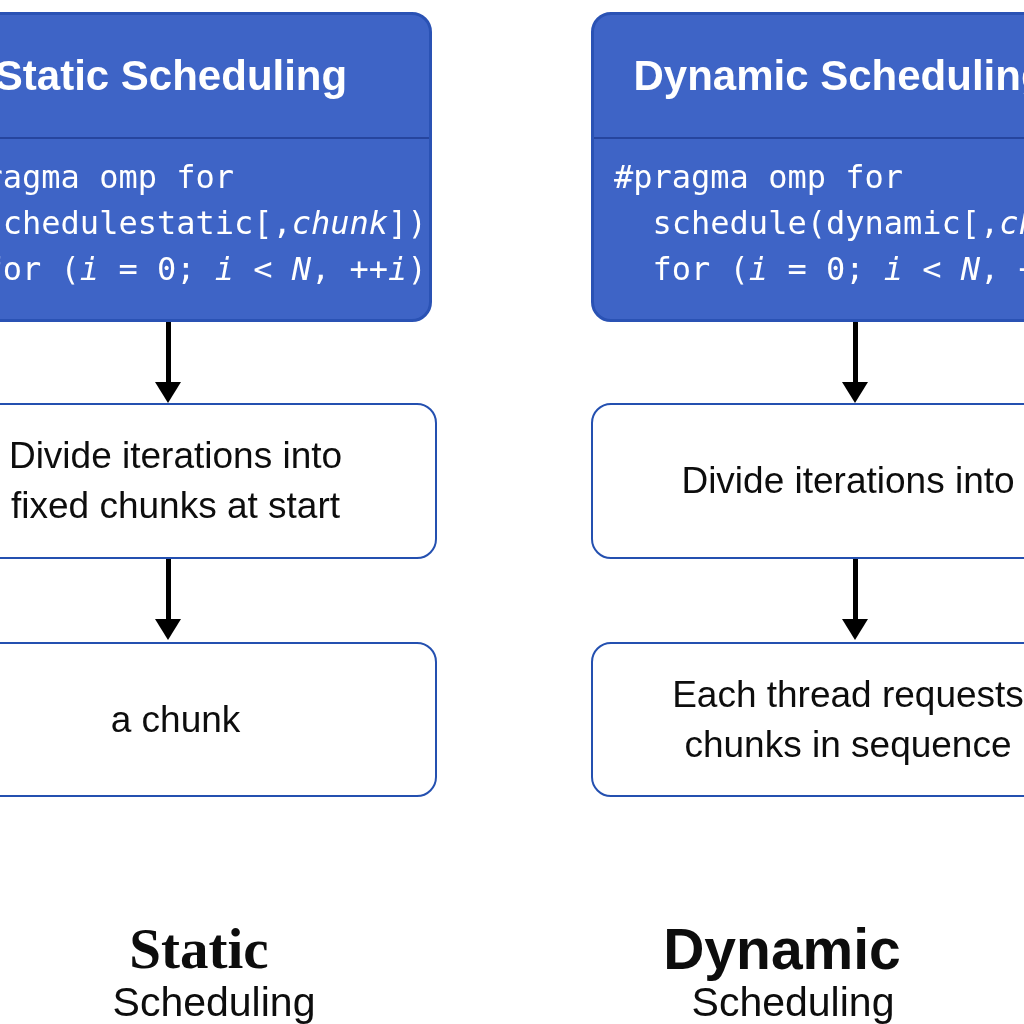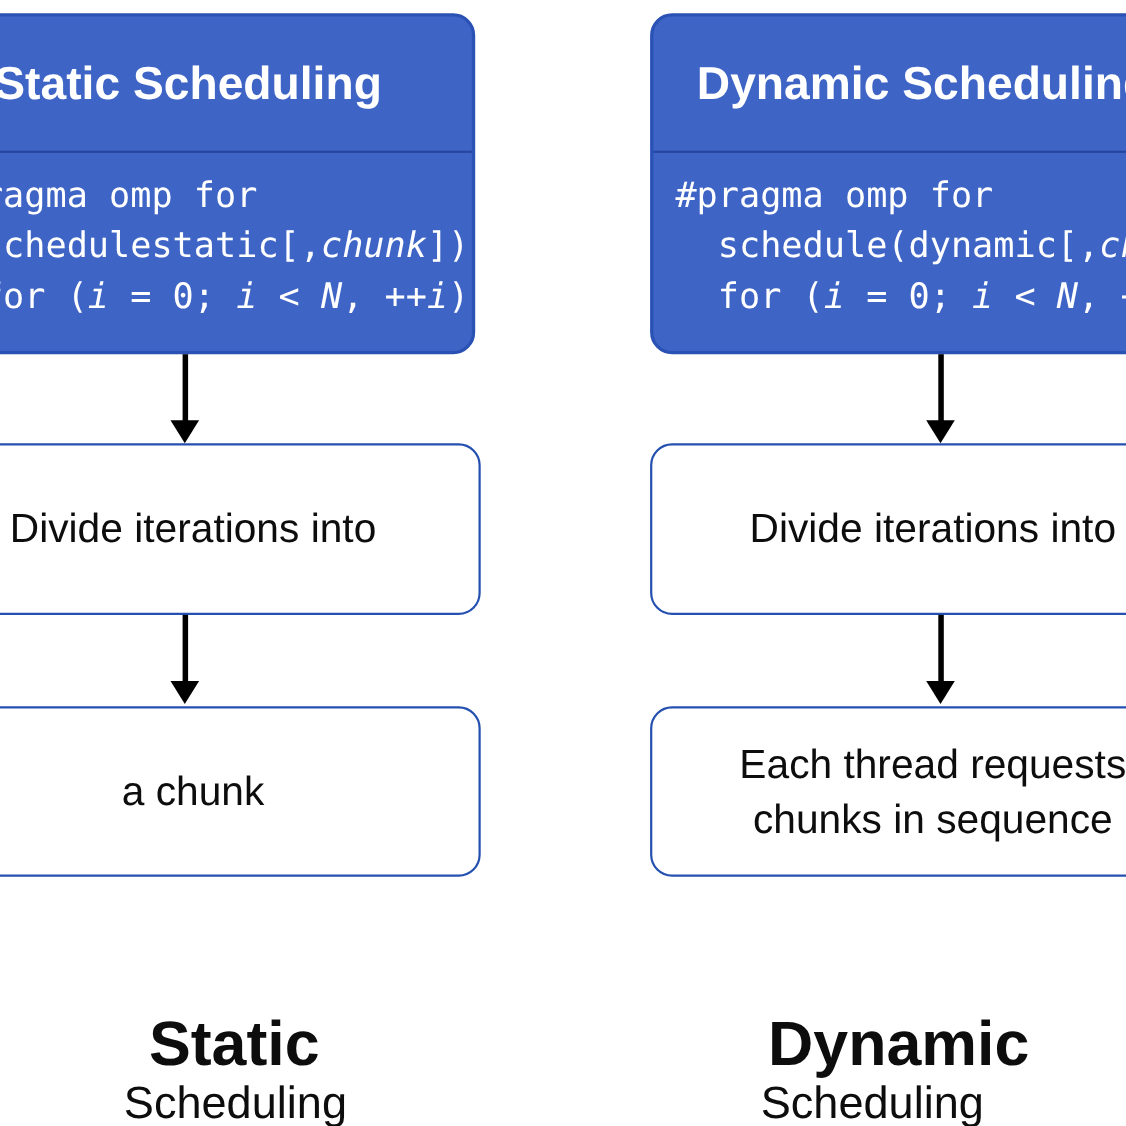--- a/index.html
+++ b/index.html
@@ -89,35 +89,36 @@
     </div>
 
     <div class="arrow" style="left:155px;top:322px;">
       <div class="arrow-shaft"></div>
       <div class="arrow-head"></div>
     </div>
 
     <div class="step-box" style="left:-62px;top:403px;width:499px;height:156px;">
       <div class="step-inner">
         <div>Divide iterations into</div>
+        <div>fixed chunks at start</div>
       </div>
     </div>
 
     <div class="arrow" style="left:155px;top:559px;">
       <div class="arrow-shaft"></div>
       <div class="arrow-head"></div>
     </div>
 
     <div class="step-box" style="left:-62px;top:642px;width:499px;height:155px;">
       <div class="step-inner">
         <div>a chunk</div>
       </div>
     </div>
 
-    <div class="label-big" style="left:213px;">Static</div>
+    <div class="label-big" style="left:199px;font-family:Liberation Serif, serif;">Static</div>
     <div class="label-small" style="left:214px;">Scheduling</div>
   </div>
 
   <div class="col-right">
     <div class="sched-box" style="left:591px;width:498px;">
       <div class="sched-header">
         <span class="title-text">Dynamic Scheduling</span>
       </div>
       <div class="sched-code"><div class="code-line"><span>#pragma omp for</span></div><div class="code-line"><span>  schedule(dynamic[,</span><span class="it">chunk</span></div><div class="code-line"><span>  for (</span><span class="it">i</span><span> = 0; </span><span class="it">i</span><span> &lt; </span><span class="it">N</span><span>, ++</span></div></div>
     </div>
@@ -138,17 +139,17 @@
       <div class="arrow-head"></div>
     </div>
 
     <div class="step-box" style="left:591px;top:642px;width:498px;height:155px;">
       <div class="step-inner">
         <div>Each thread requests</div>
         <div>chunks in sequence</div>
       </div>
     </div>
 
-    <div class="label-big" style="left:817px;">Dynamic</div>
+    <div class="label-big" style="left:782px;">Dynamic</div>
     <div class="label-small" style="left:793px;">Scheduling</div>
   </div>
 
 </div>
 
 </body></html>

